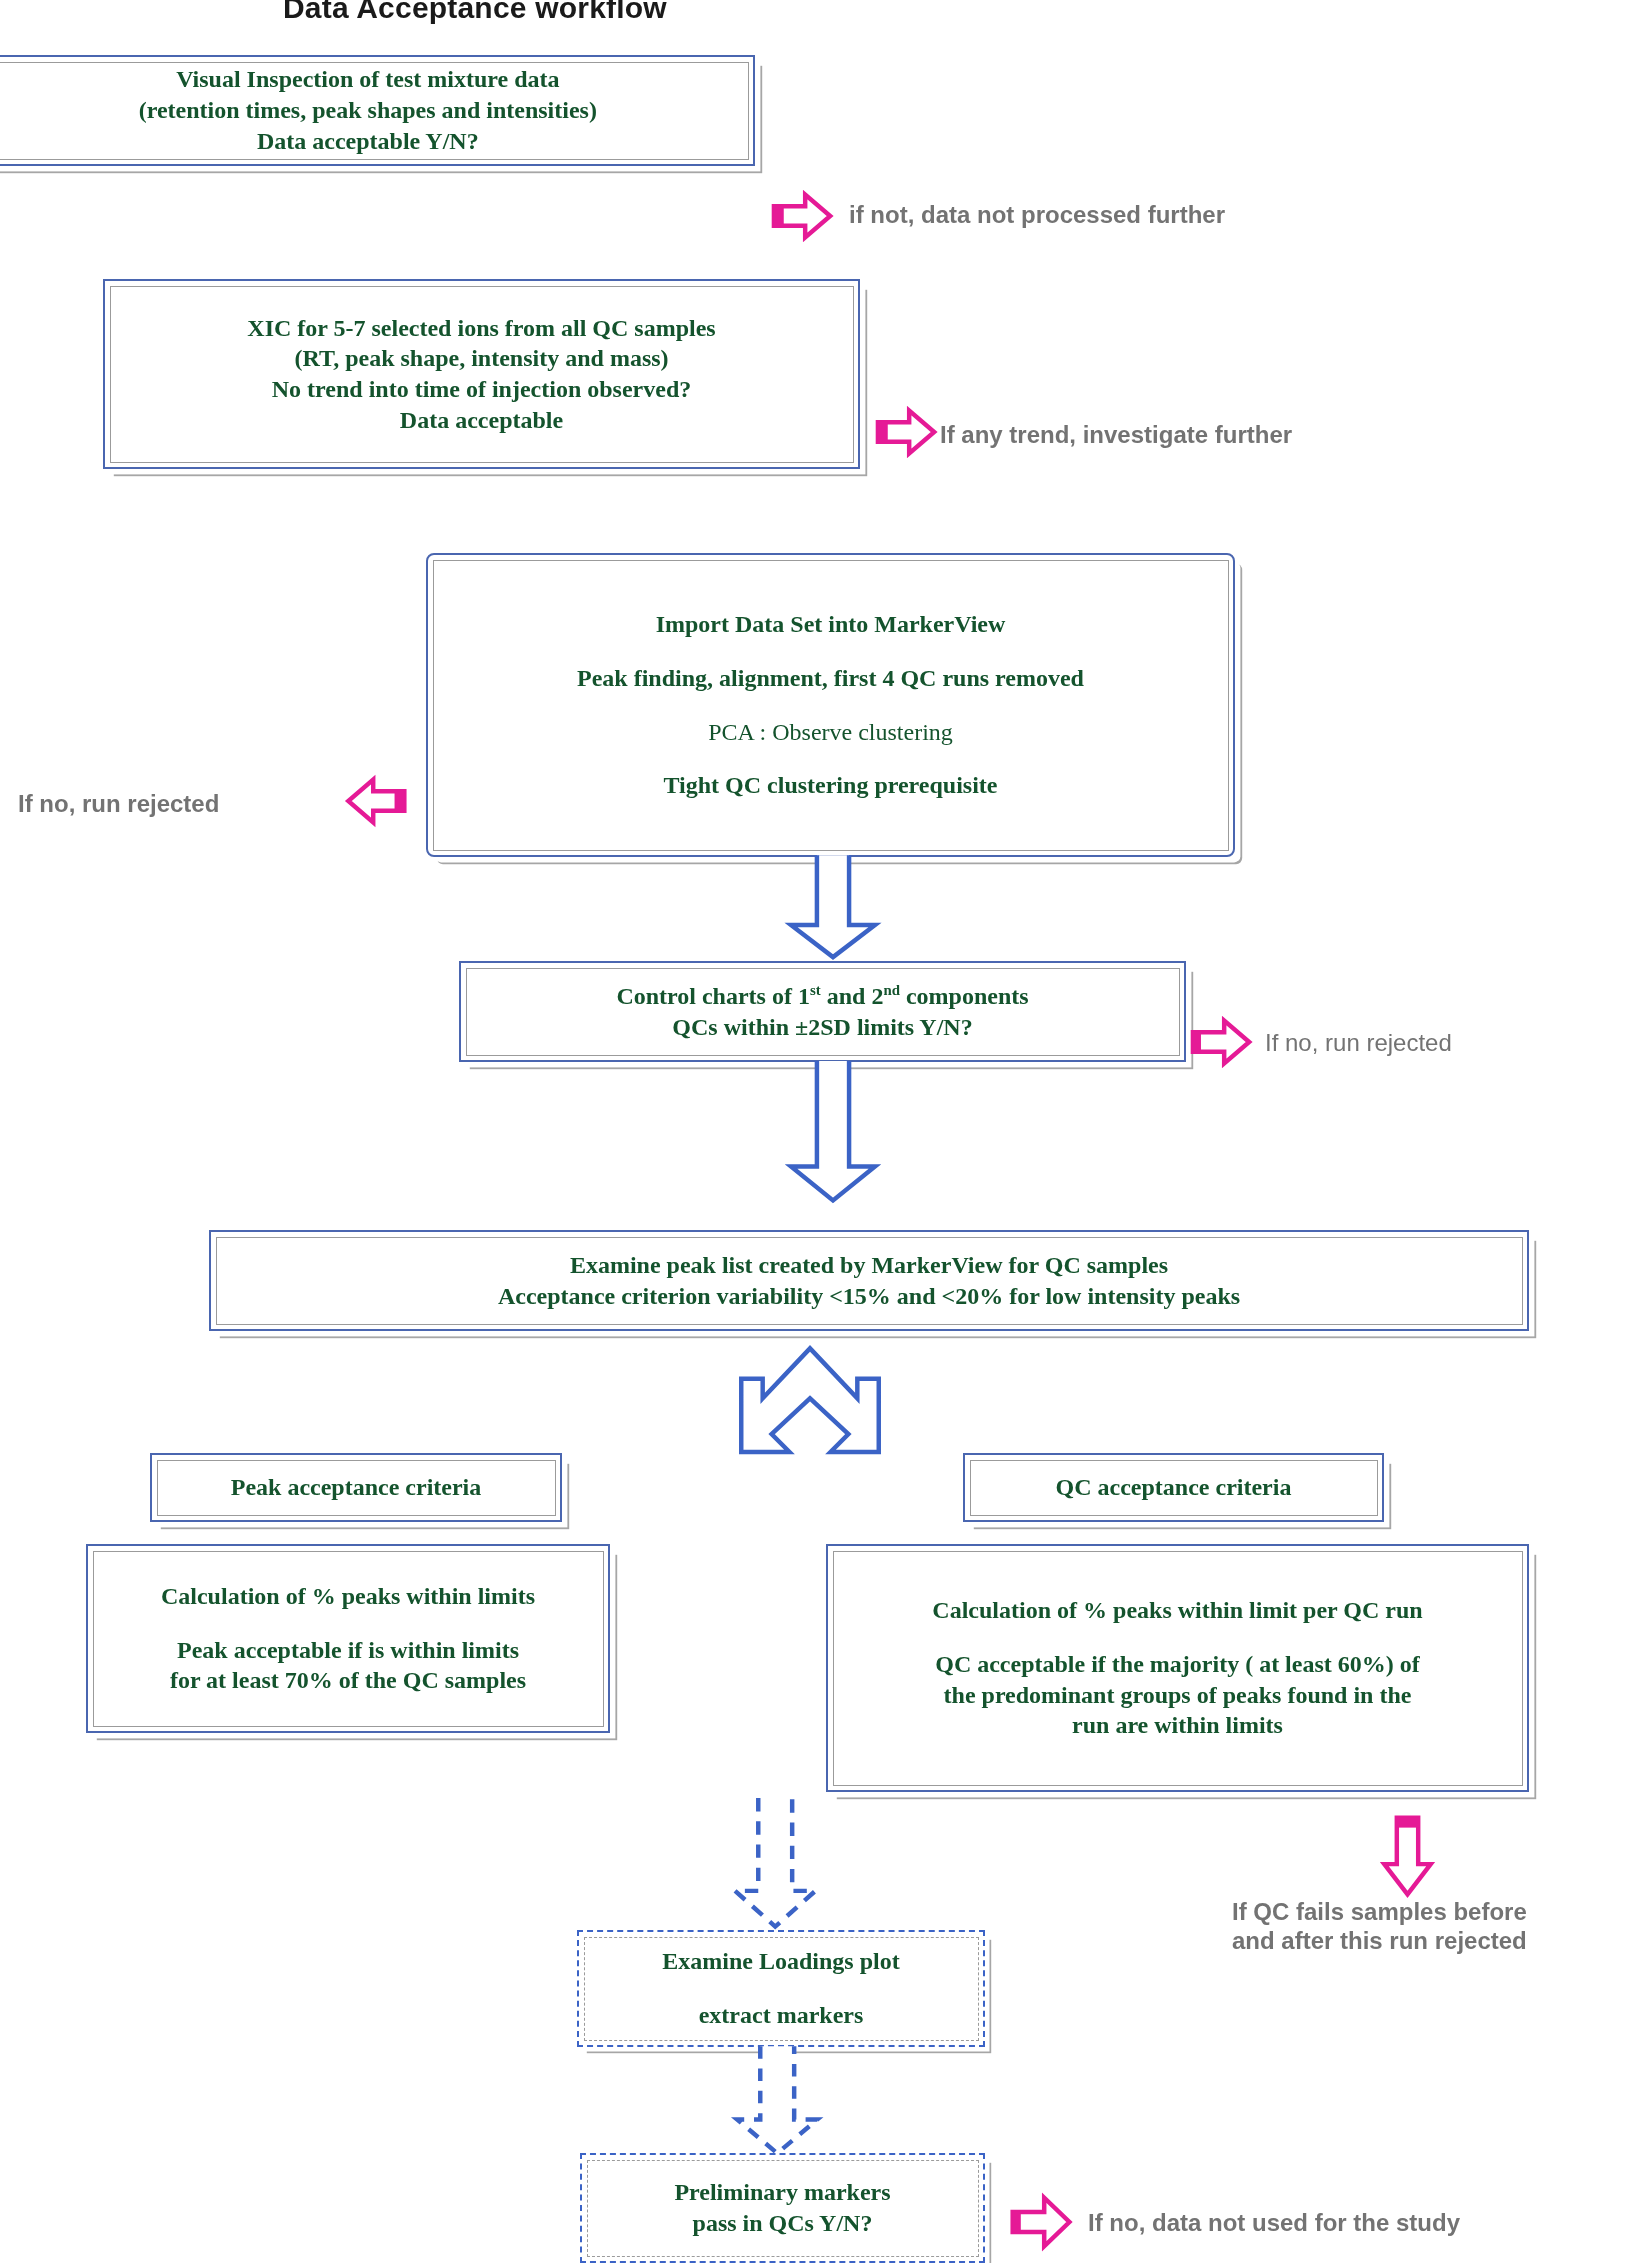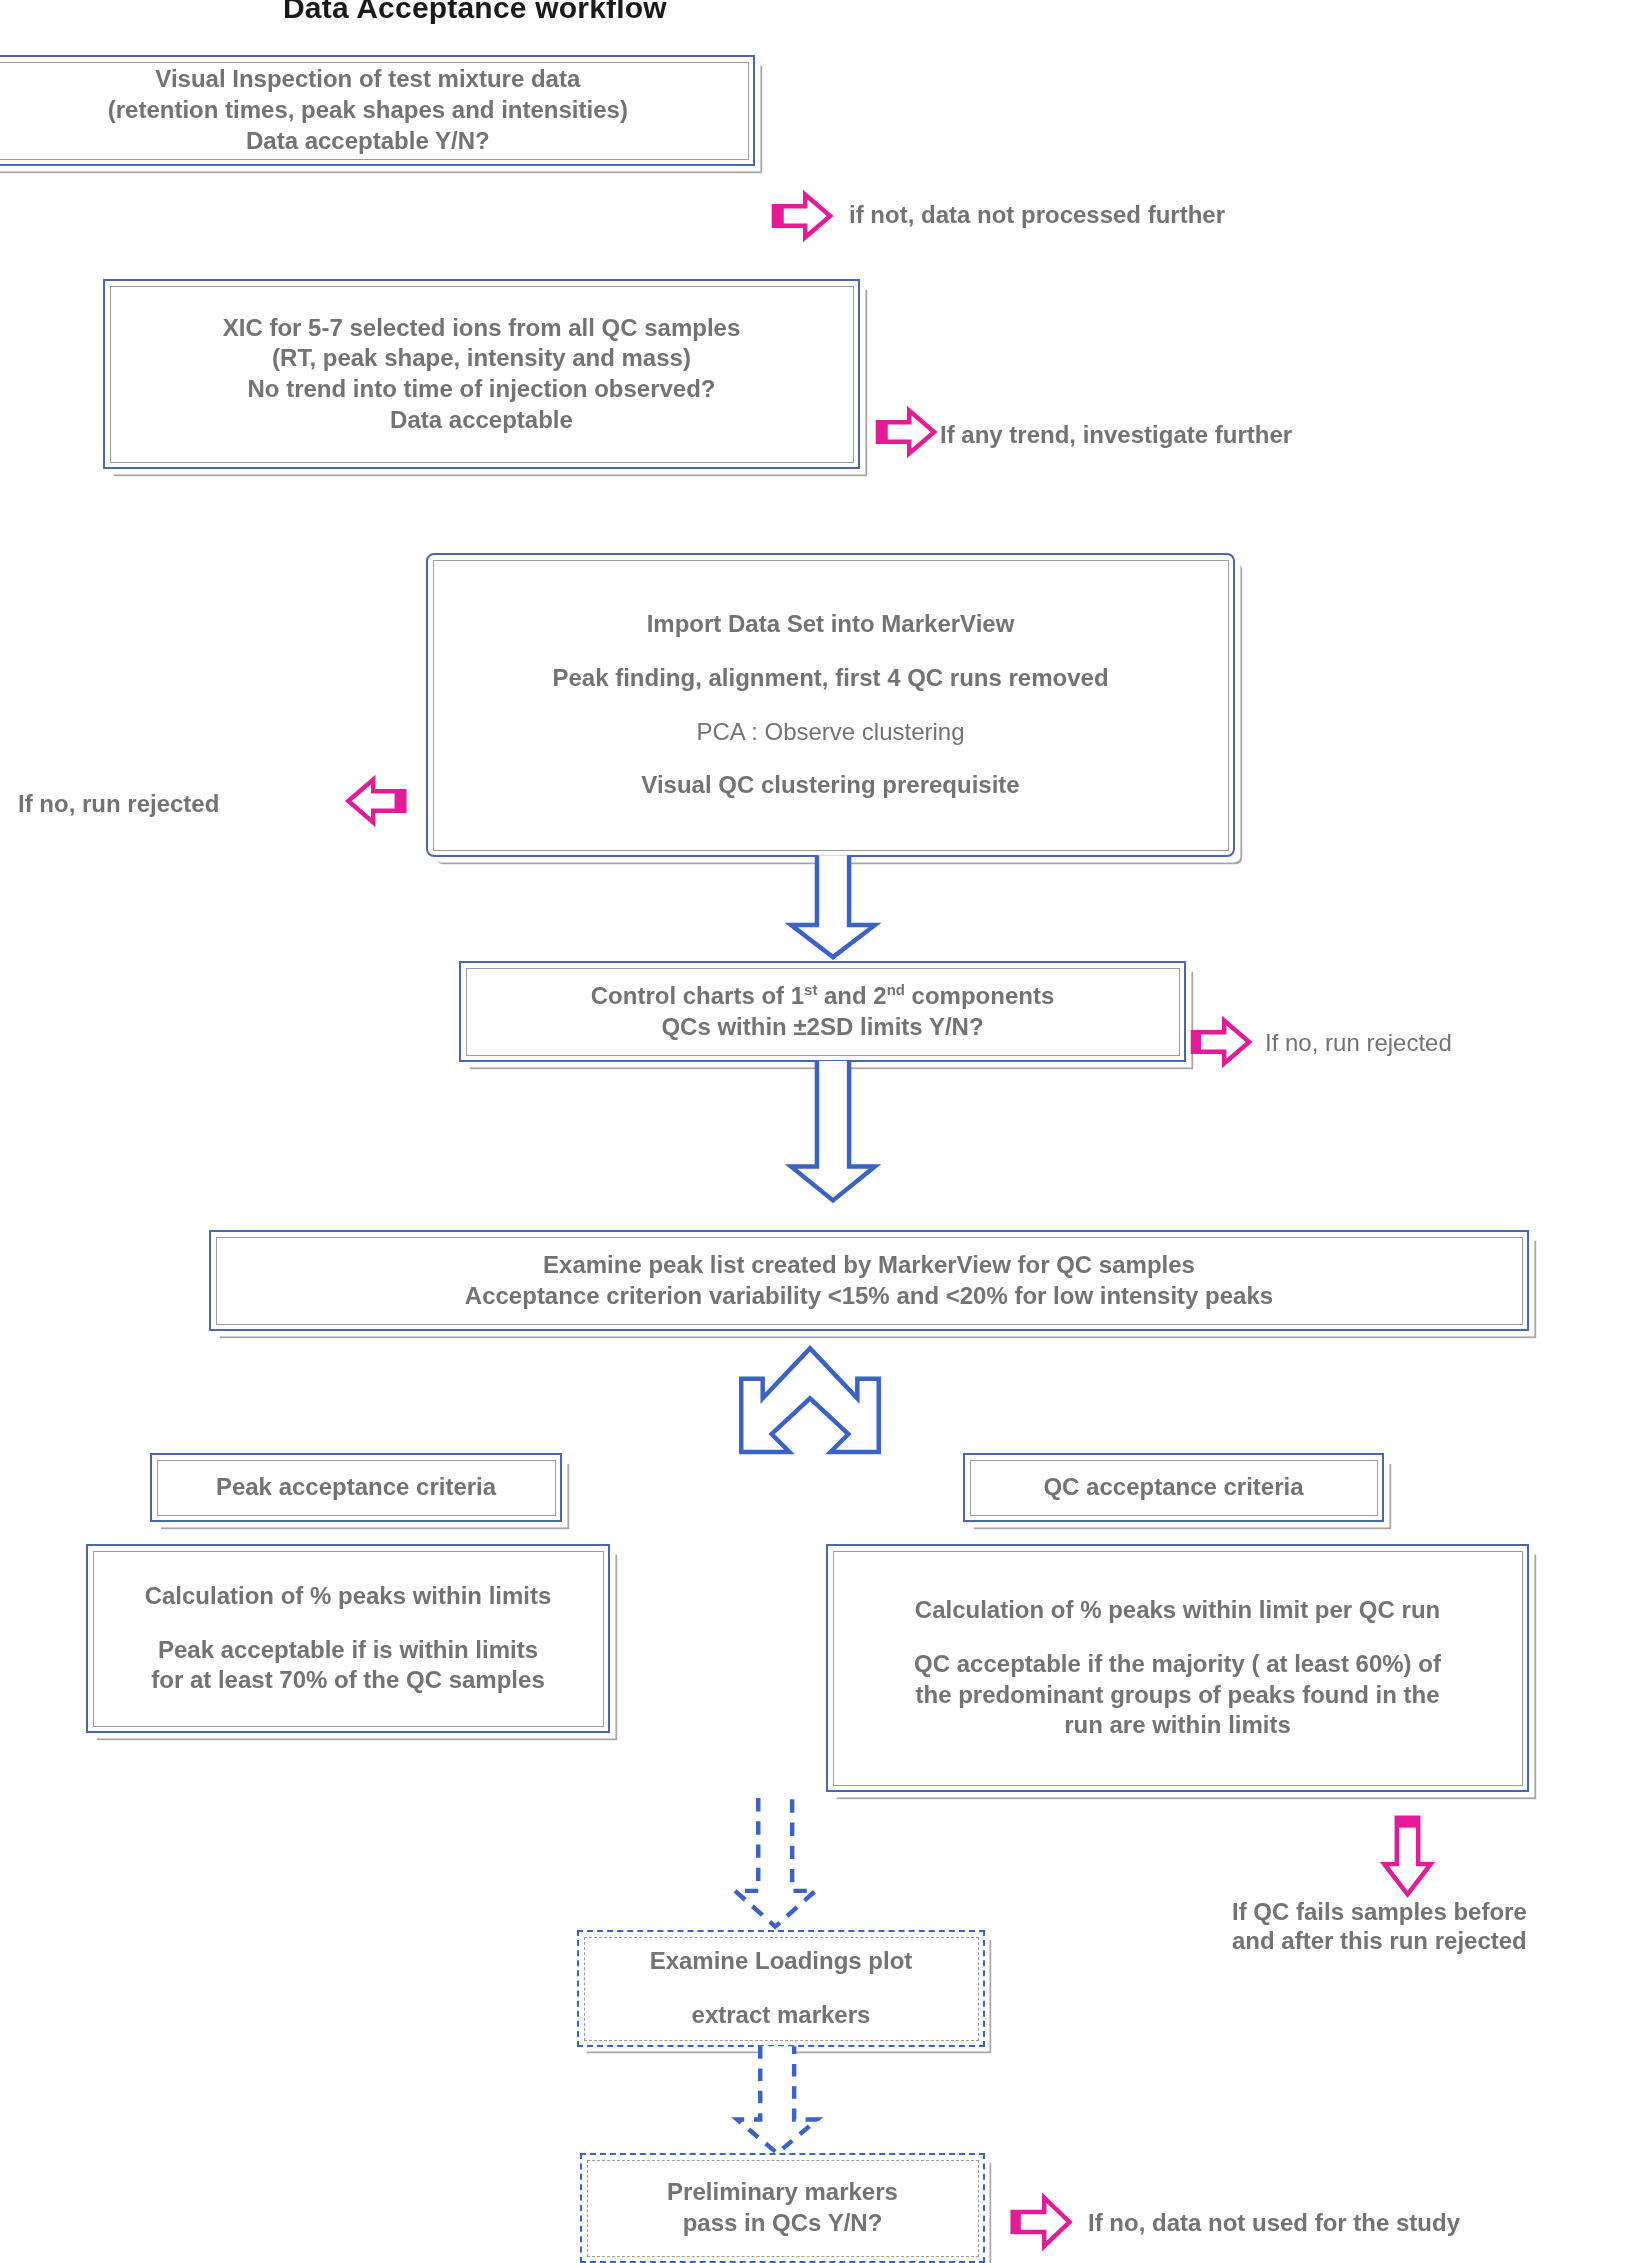--- a/index.html
+++ b/index.html
@@ -55,21 +55,22 @@
   .box.dashed .inner {
     border: 0.9px dashed #9b9b9b;
   }
 
   .line {
     font-weight: bold;
     font-size: 24px;
     line-height: 1.28;
     text-align: center;
     white-space: nowrap;
-    color: #737373;
+    color: #14532d;
+    font-family: Liberation Serif, serif;
   }
   .line.reg { font-weight: normal; }
   .line sup { font-size: 0.62em; vertical-align: super; line-height: 0; }
   .gap { height: 23px; }
 
   
   .sidelabel {
     position: absolute;
     font-weight: bold;
     font-size: 24px;
@@ -124,21 +125,21 @@
   <div class="sidelabel" style="left:940px; top:420px;">If any trend, investigate further</div>
 
   <div class="box" style="left:426px; top:553px; width:809px; height:304px;border-radius:8px;">
     <div class="inner">
       <div class="line">Import Data Set into MarkerView</div>
       <div class="gap"></div>
       <div class="line">Peak finding, alignment, first 4 QC runs removed</div>
       <div class="gap"></div>
       <div class="line reg">PCA  : Observe clustering</div>
       <div class="gap"></div>
-      <div class="line">Visual QC clustering prerequisite</div>
+      <div class="line">Tight QC clustering prerequisite</div>
     </div>
   </div>
 
   <div class="arrow" style="left:343px; top:776px;">
     <svg width="64" height="50" viewBox="0 0 72 56">
       <path d="M69,17 L34,17 L34,4 L6,28 L34,52 L34,39 L69,39 Z" fill="#ffffff" stroke="#e51a96" stroke-width="5"></path>
       <rect x="58" y="16" width="11" height="24" fill="#e51a96"></rect>
     </svg>
   </div>
   <div class="sidelabel" style="left:18px; top:789px;">If no, run rejected</div>

